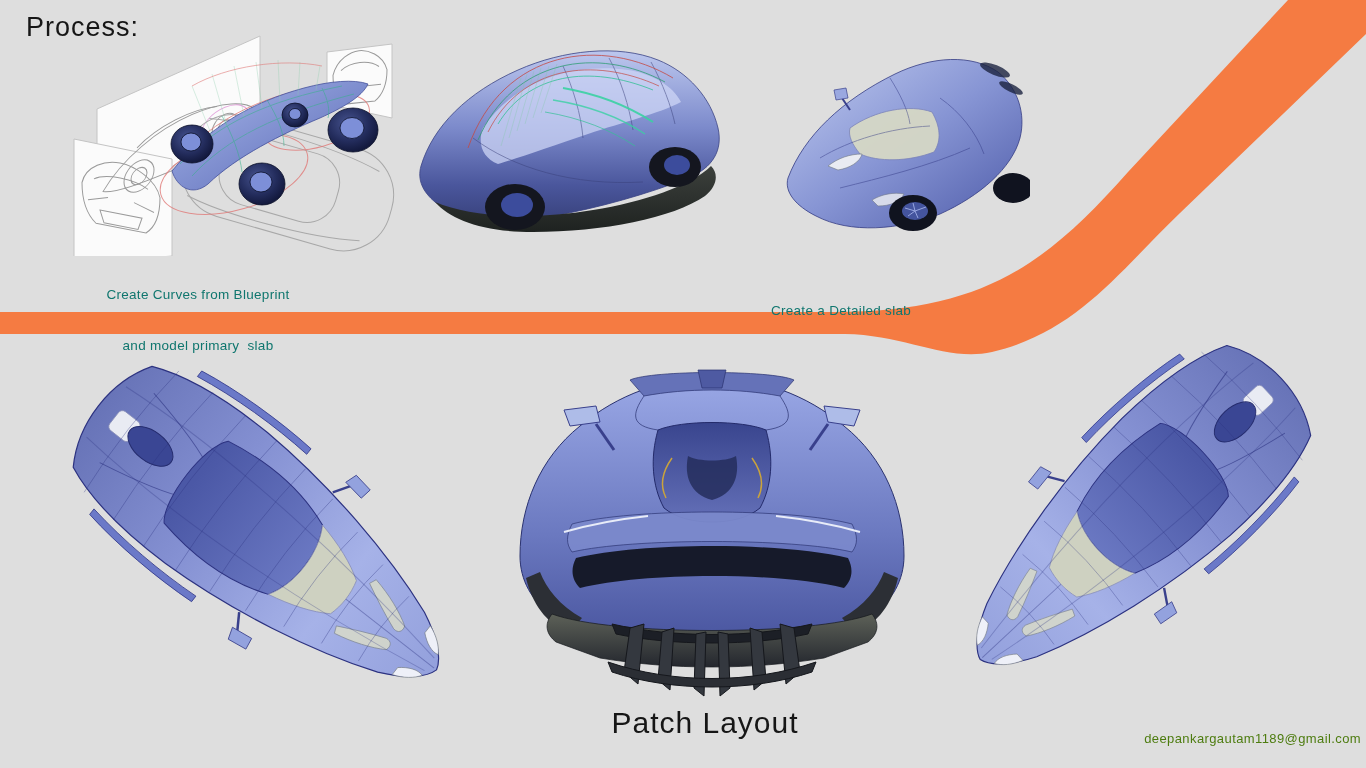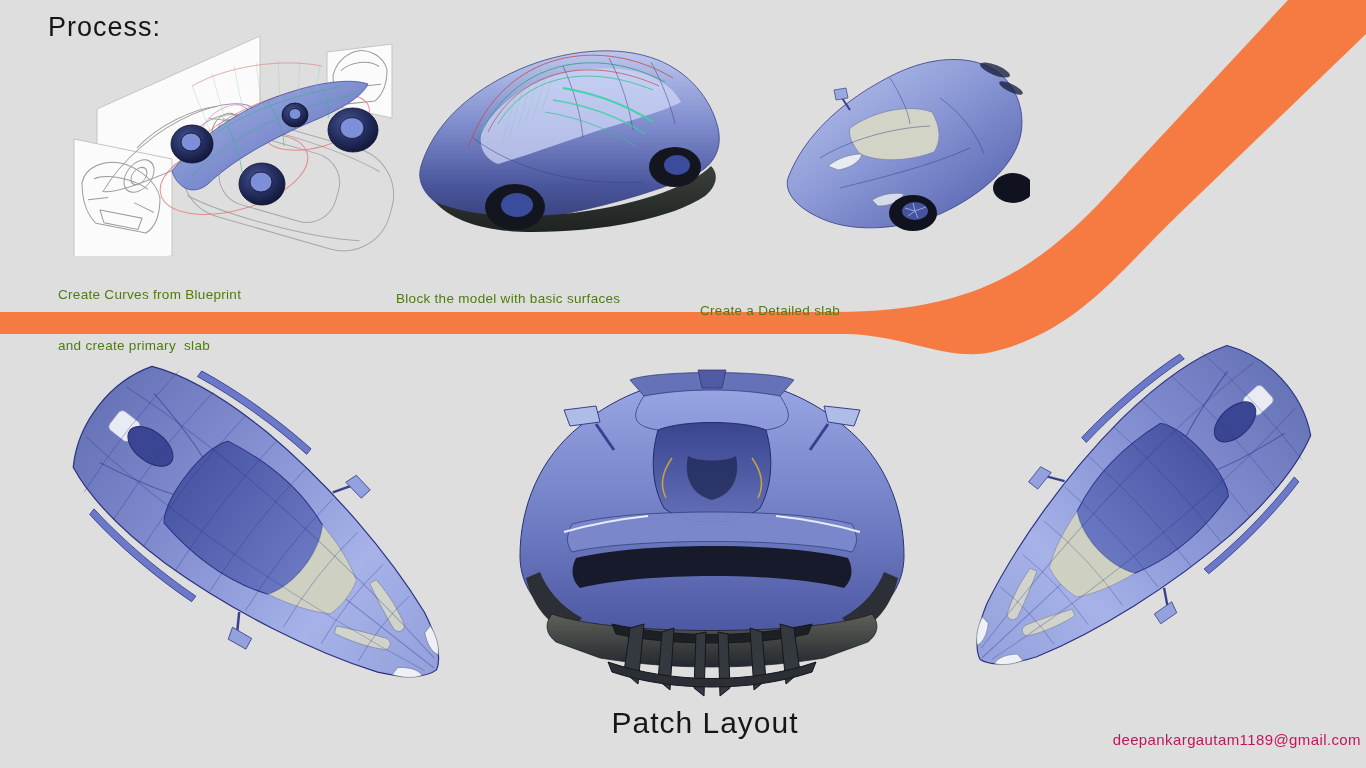--- a/index.html
+++ b/index.html
@@ -1,29 +1,29 @@
 <!DOCTYPE html>
 <html><head>
 <meta charset="utf-8">
 <style>
   html,body{margin:0;padding:0;}
   body{width:1366px;height:768px;position:relative;overflow:hidden;
        background:#dedede;font-family:"Liberation Sans",sans-serif;color:#1b1b1b;}
   .abs{position:absolute;}
   #swoosh{left:0;top:0;width:1366px;height:768px;z-index:1;}
   .fig{z-index:2;}
-  #title{left:26px;top:12px;font-size:27px;letter-spacing:1px;color:#161616;z-index:3;margin-left:22px;}
-  .caption{z-index:3;text-align:left;font-size:13.5px;line-height:1.24;letter-spacing:.3px;
-           color:#4d7c0f;white-space:pre-wrap;}
+  #title{left:26px;top:12px;font-size:27px;letter-spacing:1px;color:#161616;z-index:3;}
+  .caption{z-index:3;text-align:center;font-size:13.5px;line-height:1.24;letter-spacing:.3px;
+           color:#0f766e;white-space:pre-wrap;}
   #cap1{left:58px;top:254px;width:280px;}
   #cap2{left:396px;top:258px;width:280px;}
   #cap3{left:700px;top:270px;width:282px;}
   #patch{left:540px;top:706px;width:330px;text-align:center;font-size:30px;
          letter-spacing:1px;color:#161616;z-index:3;}
-  #email{right:5px;top:731px;font-size:15px;letter-spacing:.4px;color:#be185d;z-index:3;}
+  #email{right:5px;top:731px;font-size:13px;letter-spacing:.4px;color:#4d7c0f;z-index:3;}
   svg{display:block;}
 </style>
 </head>
 <body>
 
 <svg width="0" height="0">
   <defs>
     <linearGradient id="gBodyTop" gradientUnits="userSpaceOnUse" x1="0" y1="0" x2="430" y2="0">
       <stop offset="0" stop-color="#6874b8"></stop>
         <stop offset=".35" stop-color="#8490d2"></stop>
@@ -255,24 +255,23 @@
         <line x1="135" y1="183" x2="138" y2="190"></line>
       <line x1="135" y1="183" x2="128" y2="188"></line>
         <line x1="135" y1="183" x2="125" y2="180"></line>
       <line x1="135" y1="183" x2="133" y2="175"></line>
     </g>
   </g>
 </svg>
 
 <div id="cap1" class="abs caption">
   <div>Create Curves from Blueprint</div>
-  <div>and create primary  slab</div>
+  <div>and model primary  slab</div>
 </div>
 <div id="cap2" class="abs caption">
-  <div>Block the model with basic surfaces</div>
 </div>
 <div id="cap3" class="abs caption">
   <div>Create a Detailed slab</div>
 </div>
 
 <svg class="abs fig" style="left:20px;top:352px" width="495" height="368" viewBox="0 0 495 368">
   <use href="#topcar" transform="translate(80,55) rotate(38)"></use>
 </svg>
 
 <svg class="abs fig" style="left:512px;top:366px" width="400" height="342" viewBox="0 0 400 342">

